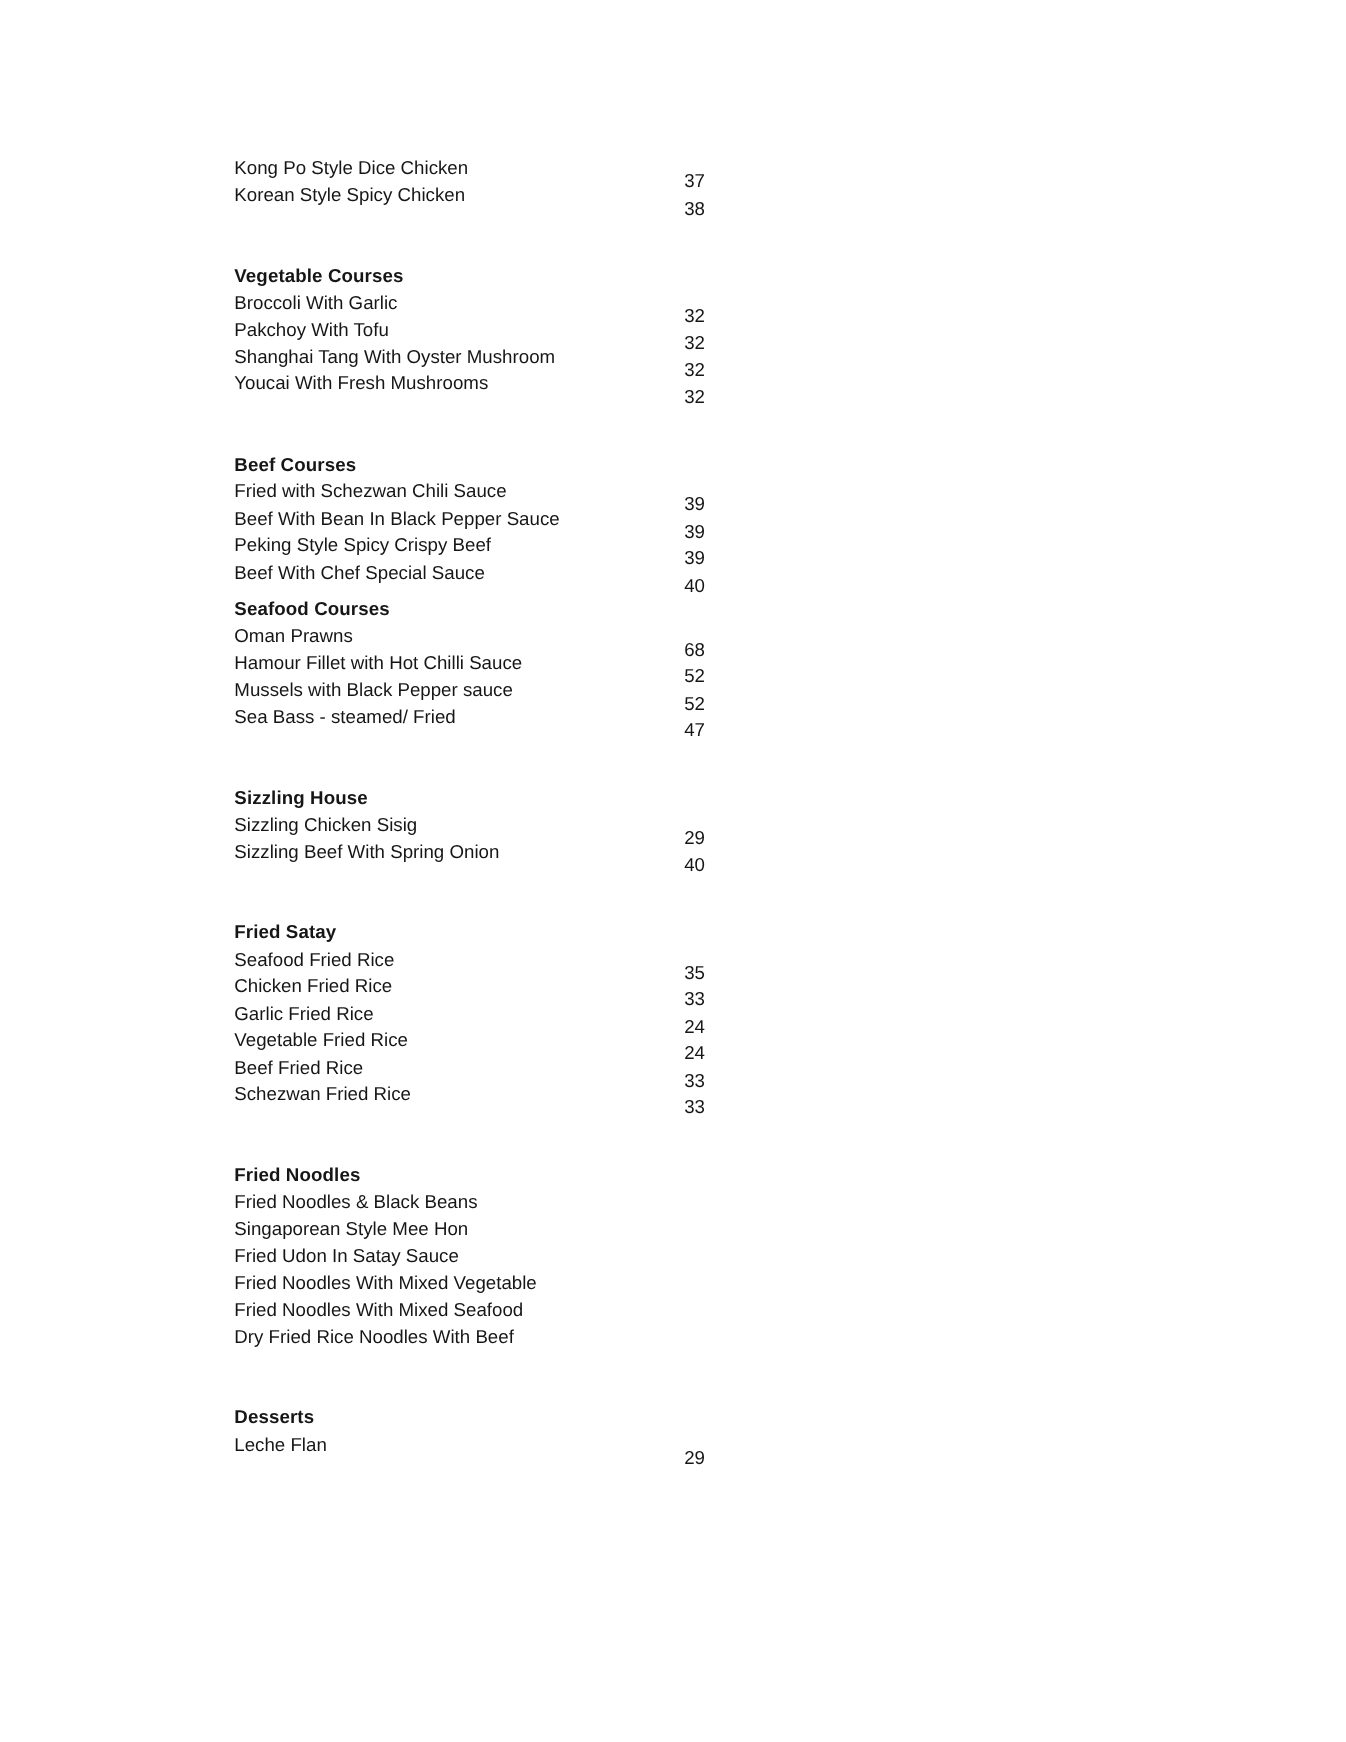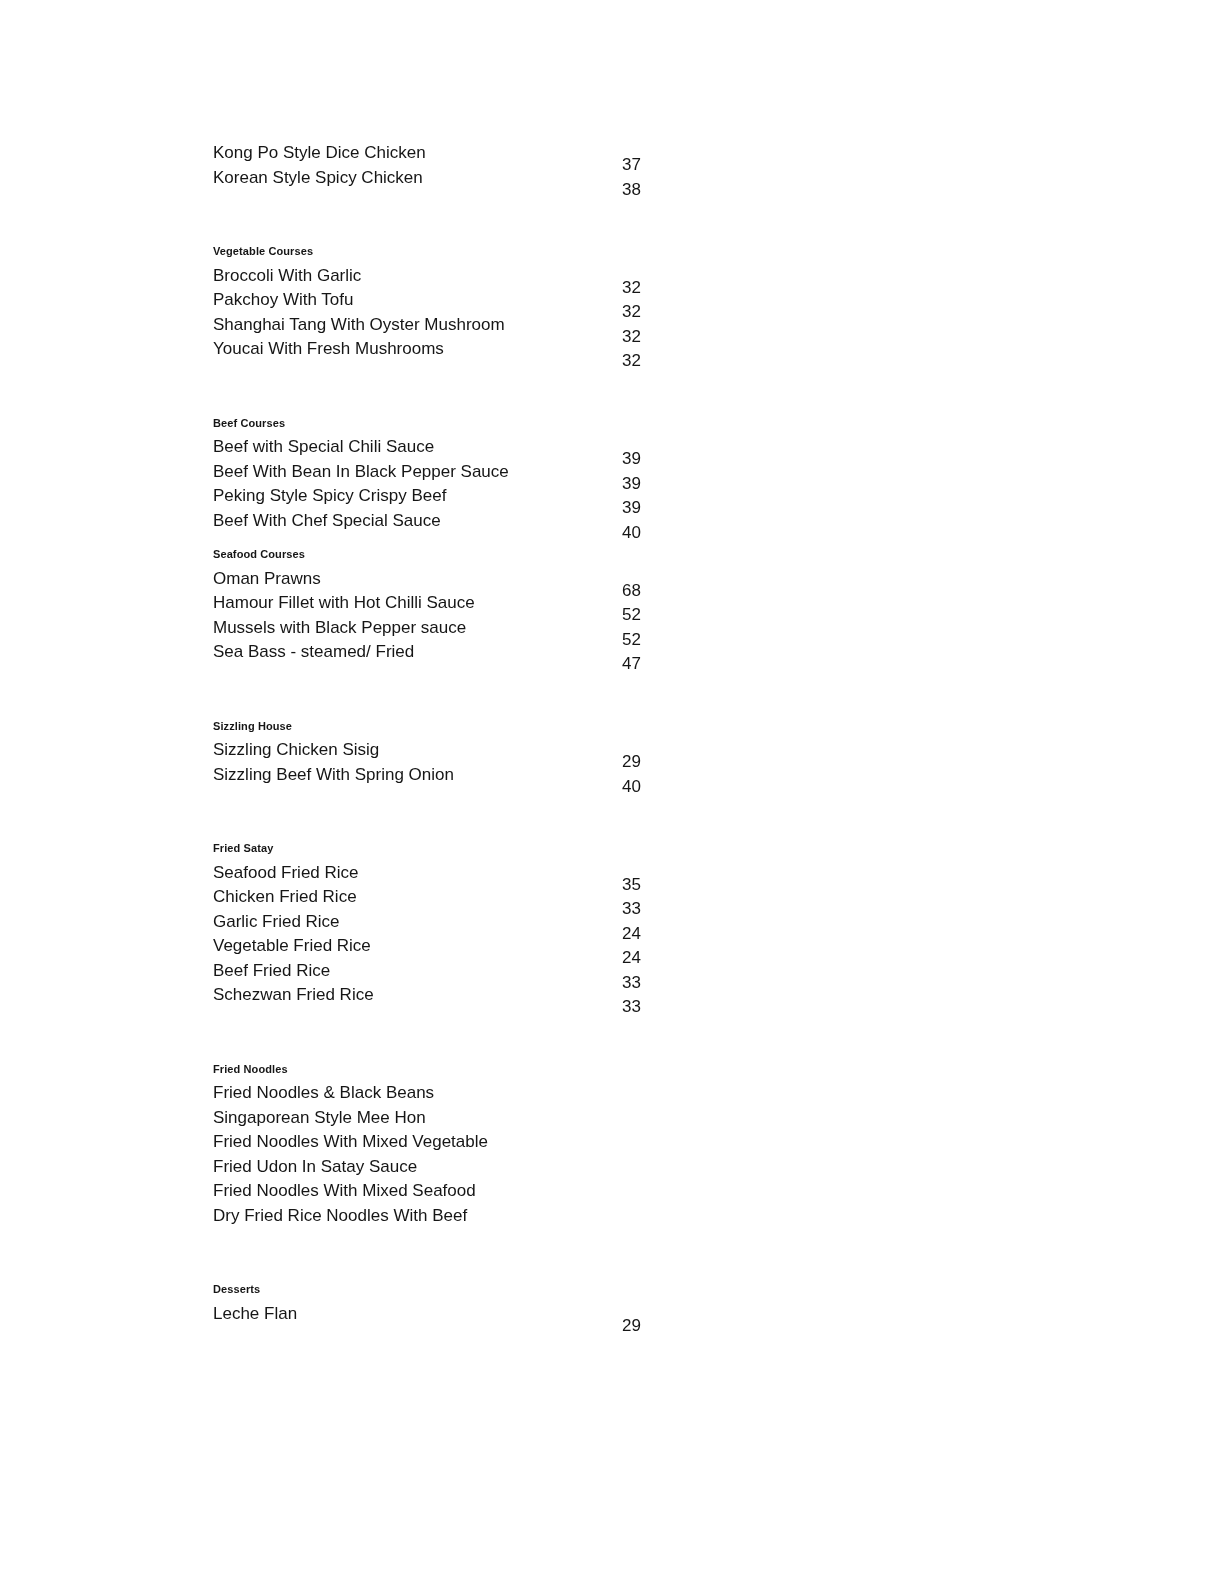--- a/index.html
+++ b/index.html
@@ -25,21 +25,21 @@
     color: #161616;
   }
   .row {
     position: relative;
     height: 24.5px;
     line-height: 24.5px;
     white-space: nowrap;
   }
   .section-title {
     margin: 0;
-    font-size: 11px;
+    font-size: 17px;
     font-weight: 700;
     letter-spacing: 0.1px;
   }
   .menu-item .item-name { display: inline-block; }
   .item-price {
     position: absolute;
     left: 409px;  
     top: 12px;
   }
   .item-price.price-mid {
@@ -80,21 +80,21 @@
     <span class="item-price">32</span>
   </div>
         <div class="row menu-item">
     <span class="item-name">Youcai With Fresh Mushrooms</span>
     <span class="item-price">32</span>
   </div>
       </section>
       <section class="menu-section">
     <h2 class="row section-title">Beef Courses</h2>
   <div class="row menu-item">
-    <span class="item-name">Beef with Special Chili Sauce</span>
+    <span class="item-name">Fried with Schezwan Chili Sauce</span>
     <span class="item-price">39</span>
   </div>
         <div class="row menu-item">
     <span class="item-name">Beef With Bean In Black Pepper Sauce</span>
     <span class="item-price">39</span>
   </div>
         <div class="row menu-item">
     <span class="item-name">Peking Style Spicy Crispy Beef</span>
     <span class="item-price">39</span>
   </div>
@@ -164,25 +164,25 @@
     <h2 class="row section-title">Fried Noodles</h2>
   <div class="row menu-item">
     <span class="item-name">Fried Noodles &amp; Black Beans</span>
     
   </div>
         <div class="row menu-item">
     <span class="item-name">Singaporean Style Mee Hon</span>
     
   </div>
         <div class="row menu-item">
+    <span class="item-name">Fried Udon In Satay Sauce</span>
+    
+  </div>
+        <div class="row menu-item">
     <span class="item-name">Fried Noodles With Mixed Vegetable</span>
-    
-  </div>
-        <div class="row menu-item">
-    <span class="item-name">Fried Udon In Satay Sauce</span>
     
   </div>
         <div class="row menu-item">
     <span class="item-name">Fried Noodles With Mixed Seafood</span>
     
   </div>
         <div class="row menu-item">
     <span class="item-name">Dry Fried Rice Noodles With Beef</span>
     
   </div>

